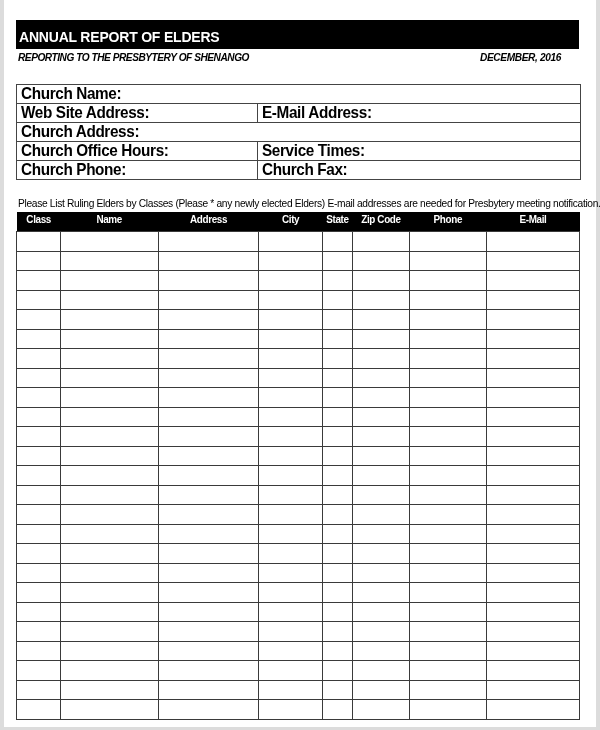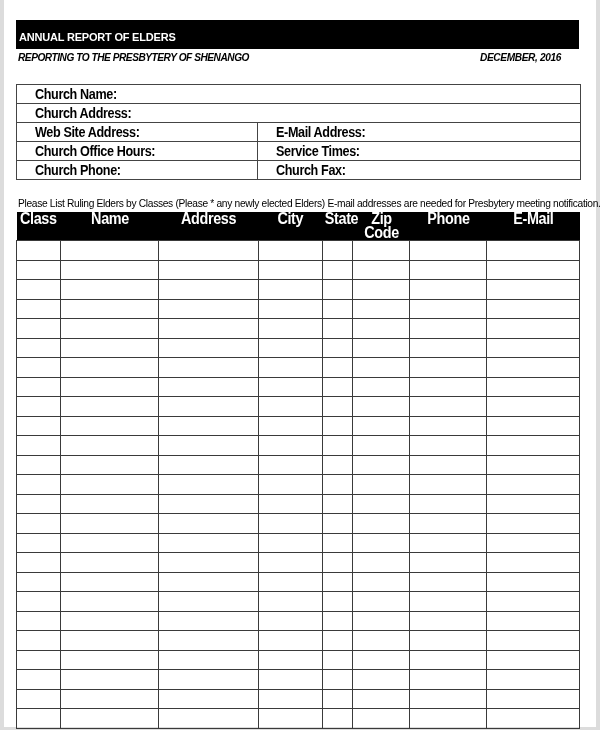--- a/index.html
+++ b/index.html
@@ -20,21 +20,21 @@
     }
     .page-edge-bottom {
       position: absolute; left: 0; bottom: 0; width: 600px; height: 3px;
       background: #dcdcdc;
     }
     .title-bar {
       position: absolute; left: 16px; top: 20px; width: 563px; height: 29px;
       background: #000000;
       color: #ffffff;
       font-weight: bold;
-      font-size: 11px;
+      font-size: 14px;
       line-height: 34px;
       box-sizing: border-box;
       padding-left: 3px;
       letter-spacing: -0.2px;
     }
     .subtitle {
       position: absolute; left: 18px; top: 51px;
       font-size: 11px; font-style: italic; font-weight: bold;
       letter-spacing: -0.5px;
       transform: scaleX(0.92); transform-origin: left;
@@ -47,22 +47,22 @@
     }
     table.info {
       position: absolute; left: 16px; top: 84px;
       width: 564px;
       border-collapse: collapse;
       table-layout: fixed;
     }
     table.info td {
       border: 1px solid #444;
       height: 18px;
-      padding: 0 0 0 18px;
-      font-size: 14px;
+      padding: 0 0 0 4px;
+      font-size: 17px;
       font-weight: bold;
       letter-spacing: -0.4px;
       white-space: nowrap;
       overflow: hidden;
       line-height: 18px;
     }
     table.info td .lbl { display: inline-block; transform: scaleX(0.9); transform-origin: left; }
     .instructions {
       position: absolute; left: 18px; top: 197px;
       font-size: 11px;
@@ -72,21 +72,21 @@
     }
     table.elders {
       position: absolute; left: 16px; top: 212px;
       width: 563px;
       border-collapse: collapse;
       table-layout: fixed;
     }
     table.elders th {
       background: #000000;
       color: #ffffff;
-      font-size: 16px;
+      font-size: 11px;
       font-weight: bold;
       height: 19px;
       padding: 0;
       text-align: center;
       letter-spacing: -0.4px;
       line-height: 14px;
       vertical-align: top;
     }
     table.elders th span { display: inline-block; transform: scaleX(0.9); }
     table.elders td {
@@ -112,32 +112,32 @@
     <col style="width:323px">
   </colgroup>
   <tbody>
       <tr>
     <td colspan="2">
       <span class="lbl">Church Name:</span>
       <span></span>
     </td>
   </tr>
   <tr>
+    <td>
+      <span class="lbl">Web Site Address:</span>
+      <span></span>
+    </td>
+    <td>
+      <span class="lbl">E-Mail Address:</span>
+      <span></span>
+    </td>
+  </tr>
+  <tr>
     <td colspan="2">
       <span class="lbl">Church Address:</span>
-      <span></span>
-    </td>
-  </tr>
-  <tr>
-    <td>
-      <span class="lbl">Web Site Address:</span>
-      <span></span>
-    </td>
-    <td>
-      <span class="lbl">E-Mail Address:</span>
       <span></span>
     </td>
   </tr>
   <tr>
     <td>
       <span class="lbl">Church Office Hours:</span>
       <span></span>
     </td>
     <td>
       <span class="lbl">Service Times:</span>

